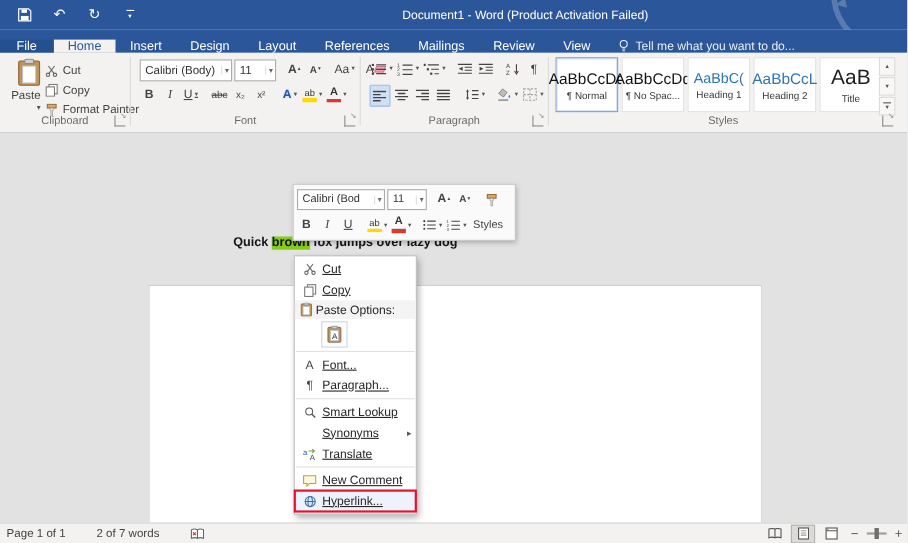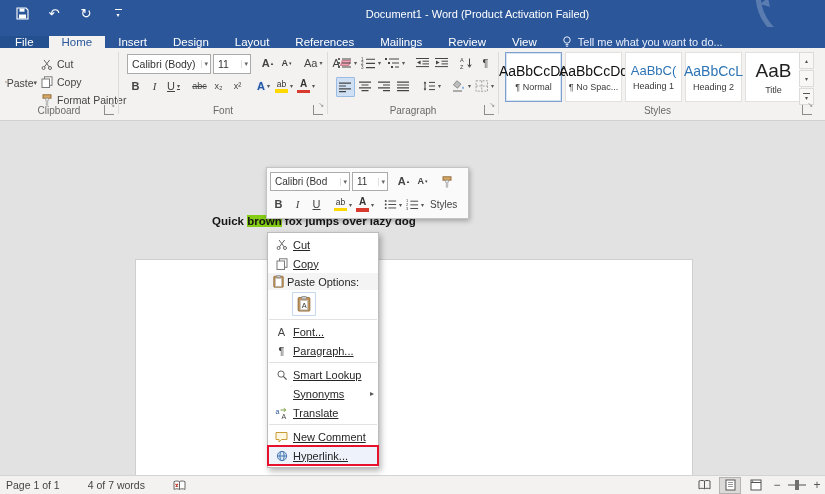--- a/index.html
+++ b/index.html
@@ -25,21 +25,21 @@
   .tellme{display:flex;align-items:center;gap:6px;margin-left:12px;color:#e8eefc;font-size:11px}
 
   
   .ribbon{position:absolute;top:48px;left:0;right:0;height:72px;background:#f3f2f1;border-bottom:1px solid #d2d0ce}
   .grp{position:absolute;top:0;height:71px}
   .gsep{position:absolute;top:4px;height:62px;width:1px;background:#dddbd9}
   .glabel{position:absolute;bottom:3px;left:0;right:0;text-align:center;font-size:10px;color:#6a6a6a}
   .launcher{position:absolute;bottom:4px;right:4px;width:9px;height:9px;border-left:1px solid #8b8b8b;border-bottom:1px solid #8b8b8b;cursor:default}
   .launcher::after{content:"↘";position:absolute;right:-1px;top:-4px;font-size:7px;color:#8b8b8b}
 
-  .pastebig{position:absolute;left:5px;top:5px;width:32px;height:58px;display:flex;flex-direction:row;align-items:center;justify-content:flex-start;cursor:default}
+  .pastebig{position:absolute;left:5px;top:5px;width:32px;height:58px;display:flex;flex-direction:column;align-items:flex-end;justify-content:flex-start;cursor:default}
   .pastebig .plbl{font-size:10.5px;color:#444;margin-top:2px}
   .pastebig::after{content:"▾";font-size:7px;color:#555;margin-top:1px}
   .sbtn{position:absolute;left:41px;height:16px;display:flex;align-items:center;gap:4px;font-size:10.5px;color:#444;white-space:nowrap;cursor:default}
 
   .frow{position:absolute;left:8px;display:flex;gap:2px}
   .combo{height:18px;background:#fff;border:1px solid #ababab;display:flex;align-items:center;justify-content:space-between;font-size:10.5px;color:#333;padding:0 2px 0 4px;cursor:default}
   .combo::after{content:"▾";font-size:7px;color:#666;margin-left:3px;border-left:1px solid #e0e0e0;padding-left:2px}
   .ib{display:inline-flex;align-items:center;justify-content:center;height:18px;min-width:15px;padding:0 1px;color:#444;font-size:11px;cursor:default;line-height:1}
   .ib.sel{background:#cfe0f5;border:1px solid #9bbbe3;border-radius:1px}
   .dd::after{content:"▾";font-size:6px;color:#555;margin-left:2px}
@@ -572,21 +572,21 @@
           </svg>
         </span>
       <span class="lbl">Hyperlink...</span>
       <span class="annotation"></span>
     </div>
   </div>
 
   <div class="statusbar">
     <div class="sleft">
       <span>Page 1 of 1</span>
-      <span>4 of 7 words</span>
+      <span>2 of 7 words</span>
       <span style="position:relative;display:inline-flex">
         <svg width="13" height="11" viewBox="0 0 13 11">
             <path d="M1 1.6 C3 0.8 5 0.8 6.5 1.6 C8 0.8 10 0.8 12 1.6 V9.4 C10 8.6 8 8.6 6.5 9.4 C5 8.6 3 8.6 1 9.4 Z" fill="#fff" stroke="#666"></path>
             <path d="M6.5 1.6 v7.8" stroke="#666"></path>
             <path d="M2.5 4 l2.5 2.5 M5 4 l-2.5 2.5" stroke="#c0392b" stroke-width="1.1"></path>
           </svg>
       </span>
     </div>
     <div class="sright">
       <div class="vbtn">

